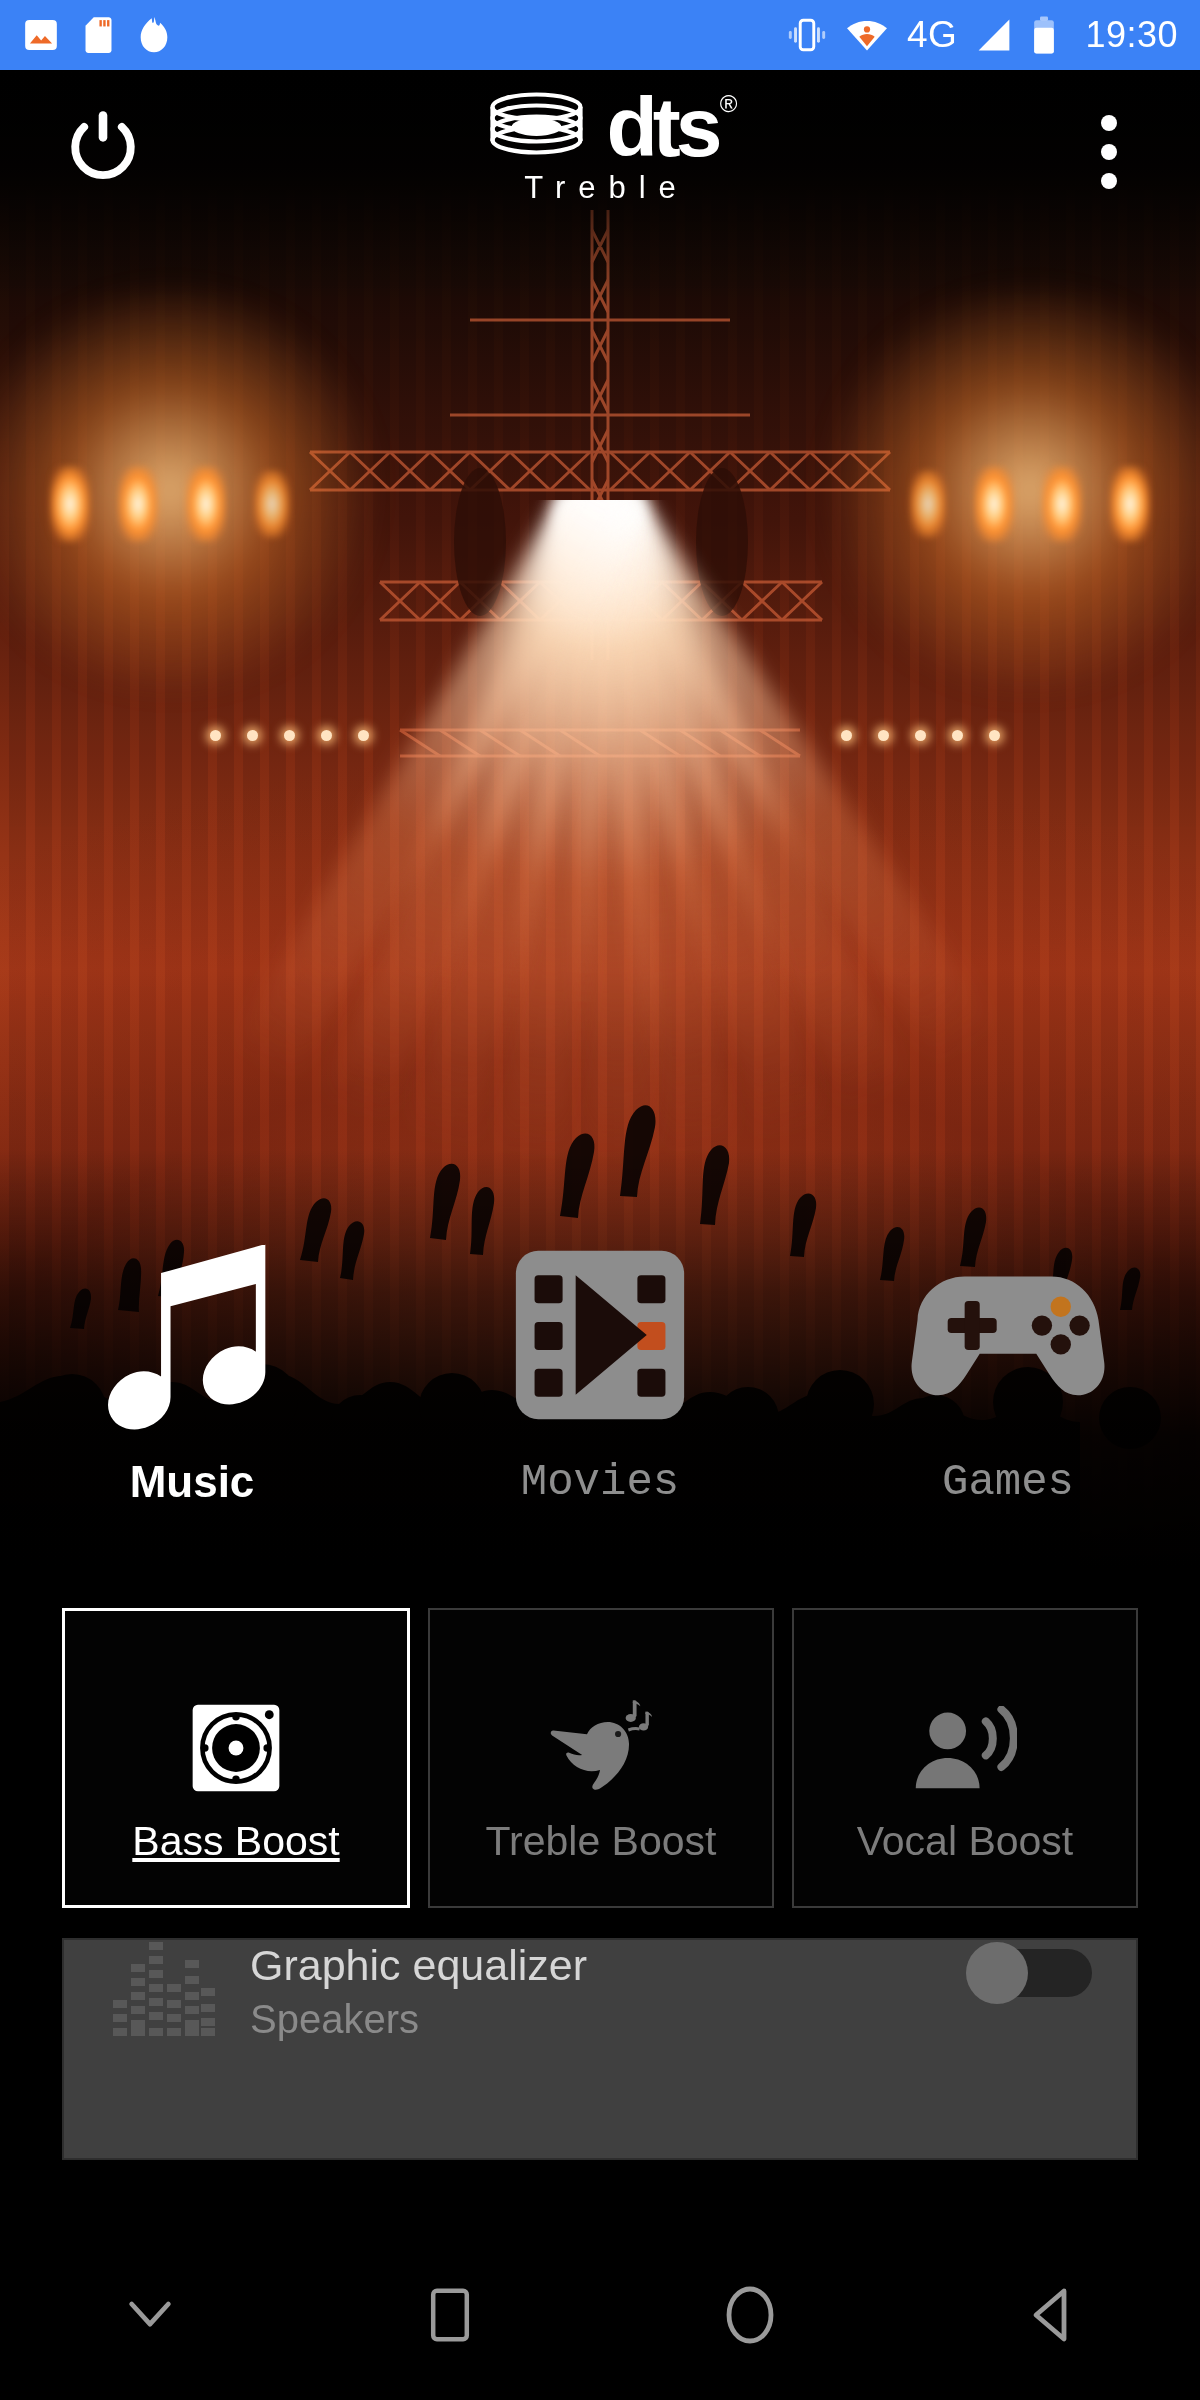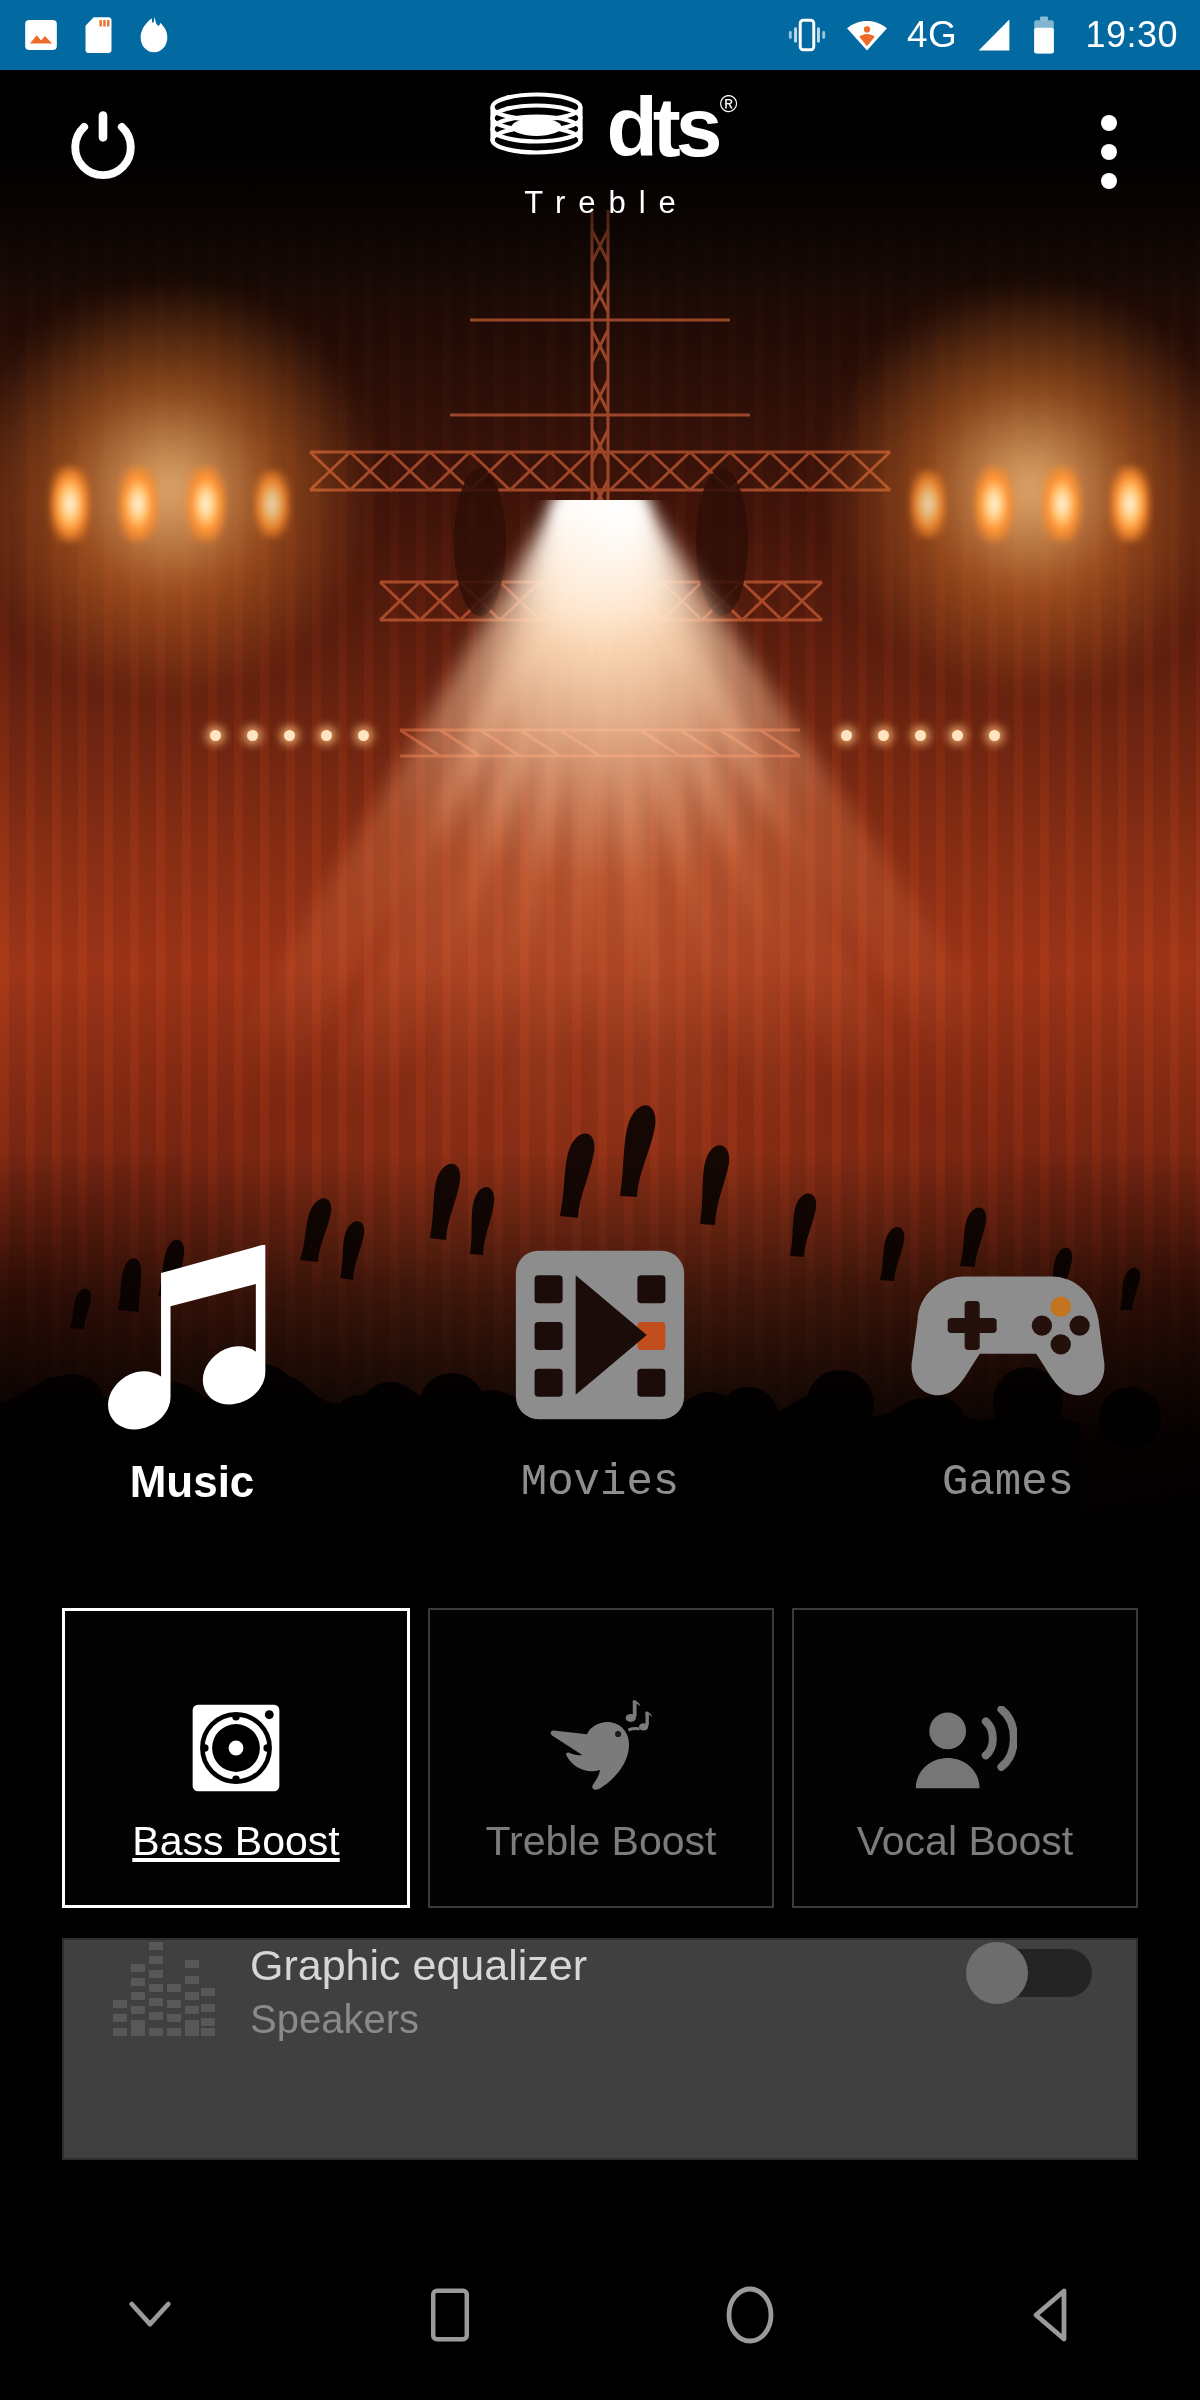--- a/index.html
+++ b/index.html
@@ -4,40 +4,40 @@
 <style>
   * { margin:0; padding:0; box-sizing:border-box; }
   html,body { width:1200px; height:2400px; background:#000; overflow:hidden; }
   body { font-family:"Liberation Sans", sans-serif; -webkit-font-smoothing:antialiased; }
 
   .screen { position:relative; width:1200px; height:2400px; background:#000; overflow:hidden; }
 
   
   .statusbar{
     position:absolute; left:0; top:0; width:1200px; height:70px;
-    background:#0369a1; display:flex; align-items:center; padding:0 22px;
+    background:#3b82f6; display:flex; align-items:center; padding:0 22px;
   }
   .sb-left{ display:flex; align-items:center; gap:22px; }
   .sb-right{ display:flex; align-items:center; gap:18px; margin-left:auto; }
   .sb-ico{ display:block; }
   .sb-time{ color:#fff; font-size:36px; font-weight:400; letter-spacing:.5px; margin-left:10px; }
 
   
   .appbar{
     position:absolute; left:0; top:70px; width:1200px; height:160px;
     display:flex; align-items:center; z-index:20;
   }
   .power-btn{ position:absolute; left:48px; top:22px; width:110px; height:110px;
     display:flex; align-items:center; justify-content:center; }
   .menu-btn{ position:absolute; right:46px; top:34px; width:90px; height:95px;
     display:flex; flex-direction:column; align-items:center; justify-content:center; gap:13px; }
   .menu-dot{ width:16px; height:16px; border-radius:50%; background:#fff; }
 
   .brand{ position:absolute; left:50%; top:18px; transform:translateX(-50%);
-    display:flex; flex-direction:column; align-items:center;gap:15px; }
+    display:flex; flex-direction:column; align-items:center; }
   .brand-row{ display:flex; align-items:center; gap:16px; }
   .brand-sound{ color:#fff; font-size:31px; letter-spacing:13px; margin-top:2px;
     font-weight:400; text-indent:13px; }
 
   
   .hero{
     position:absolute; left:0; top:70px; width:1200px; height:1500px; overflow:hidden;
     background:#0a0402;
   }
   .hero-inner{ position:absolute; inset:0; }

